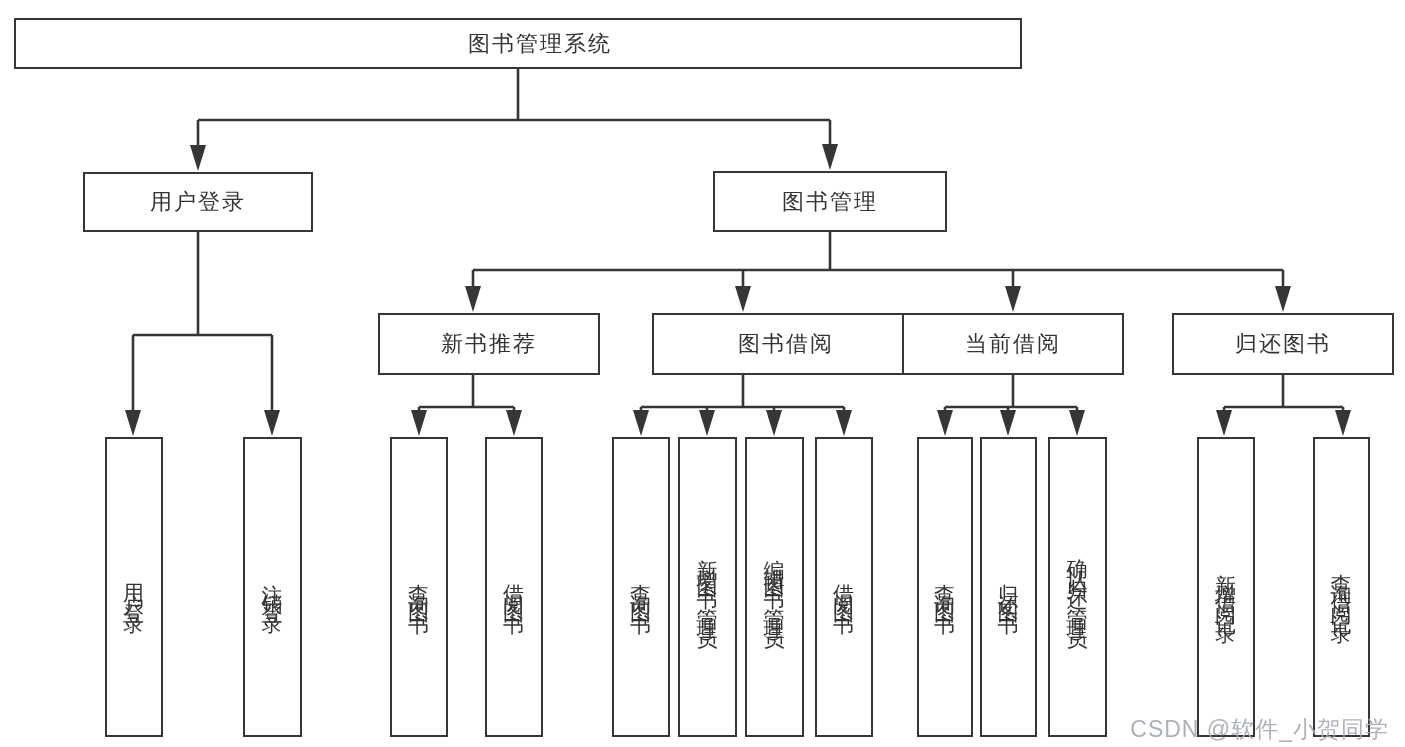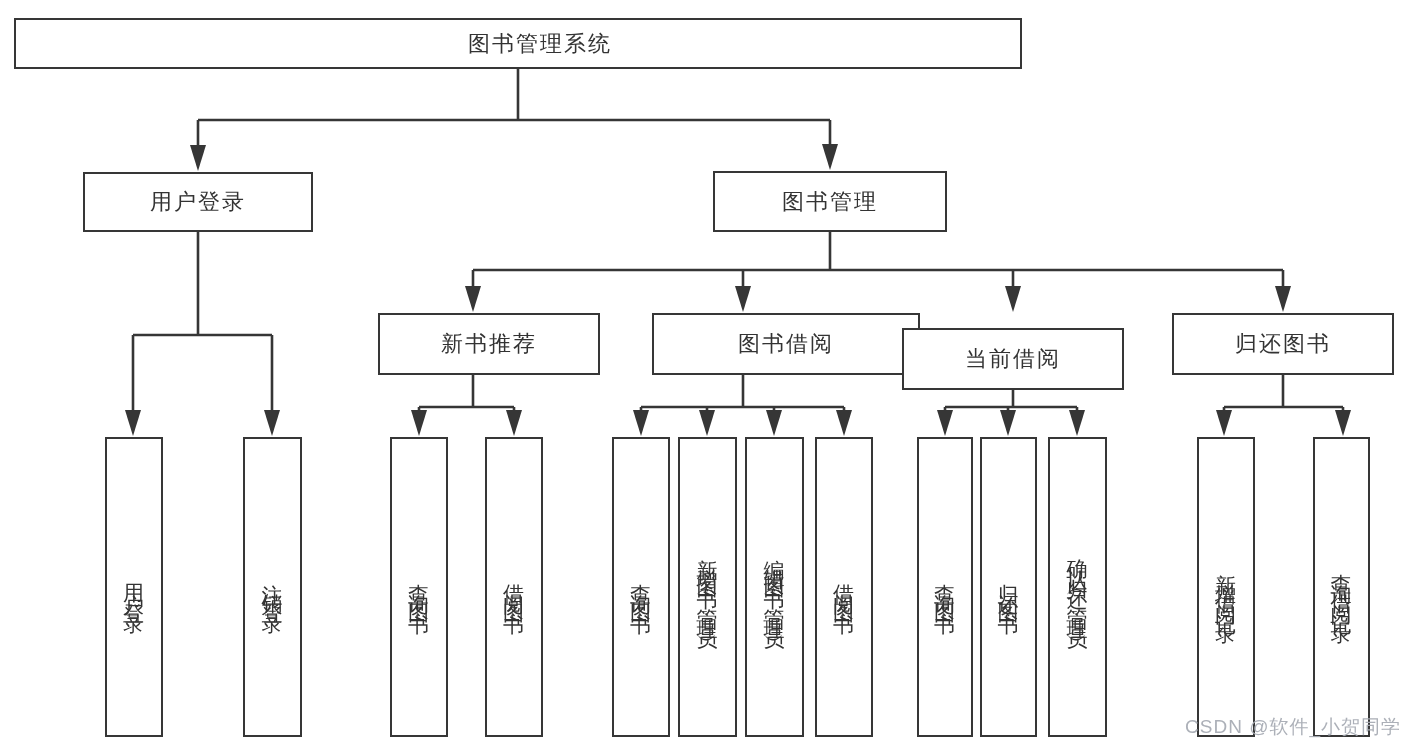--- a/index.html
+++ b/index.html
@@ -35,22 +35,22 @@
     writing-mode: vertical-rl;
     text-orientation: mixed;
     font-size: 21px;
     line-height: 1;
     letter-spacing: 10px;
     white-space: nowrap;
   }
   .watermark {
     position: absolute;
     top: 714px;
-    right: 4px;
-    font-size: 19px;
+    right: 16px;
+    font-size: 23px;
     letter-spacing: 1px;
     color: rgba(168, 172, 180, 0.95);
     white-space: nowrap;
     z-index: 5;
   }
 </style>
 </head>
 <body>
 
 <div id="stage">
@@ -98,21 +98,21 @@
   <div class="node hbox" style="left:713px; top:171px; width:234px; height:61px;align-items:center;">
     <span>图书管理</span>
   </div>
 
   <div class="node hbox" style="left:378px; top:313px; width:222px; height:62px;">
     <span>新书推荐</span>
   </div>
   <div class="node hbox" style="left:632px; top:313px; width:268px; height:62px;margin-left:20px;">
     <span>图书借阅</span>
   </div>
-  <div class="node hbox" style="left:902px; top:328px; width:222px; height:62px;">
+  <div class="node hbox" style="left:902px; top:313px; width:222px; height:62px;">
     <span>当前借阅</span>
   </div>
   <div class="node hbox" style="left:1172px; top:313px; width:222px; height:62px;">
     <span>归还图书</span>
   </div>
 
   <div class="node vbox" style="left:105px; top:437px; width:58px; height:300px;">
     <span>用户登录</span>
   </div>
   <div class="node vbox" style="left:243px; top:437px; width:59px; height:300px;">

